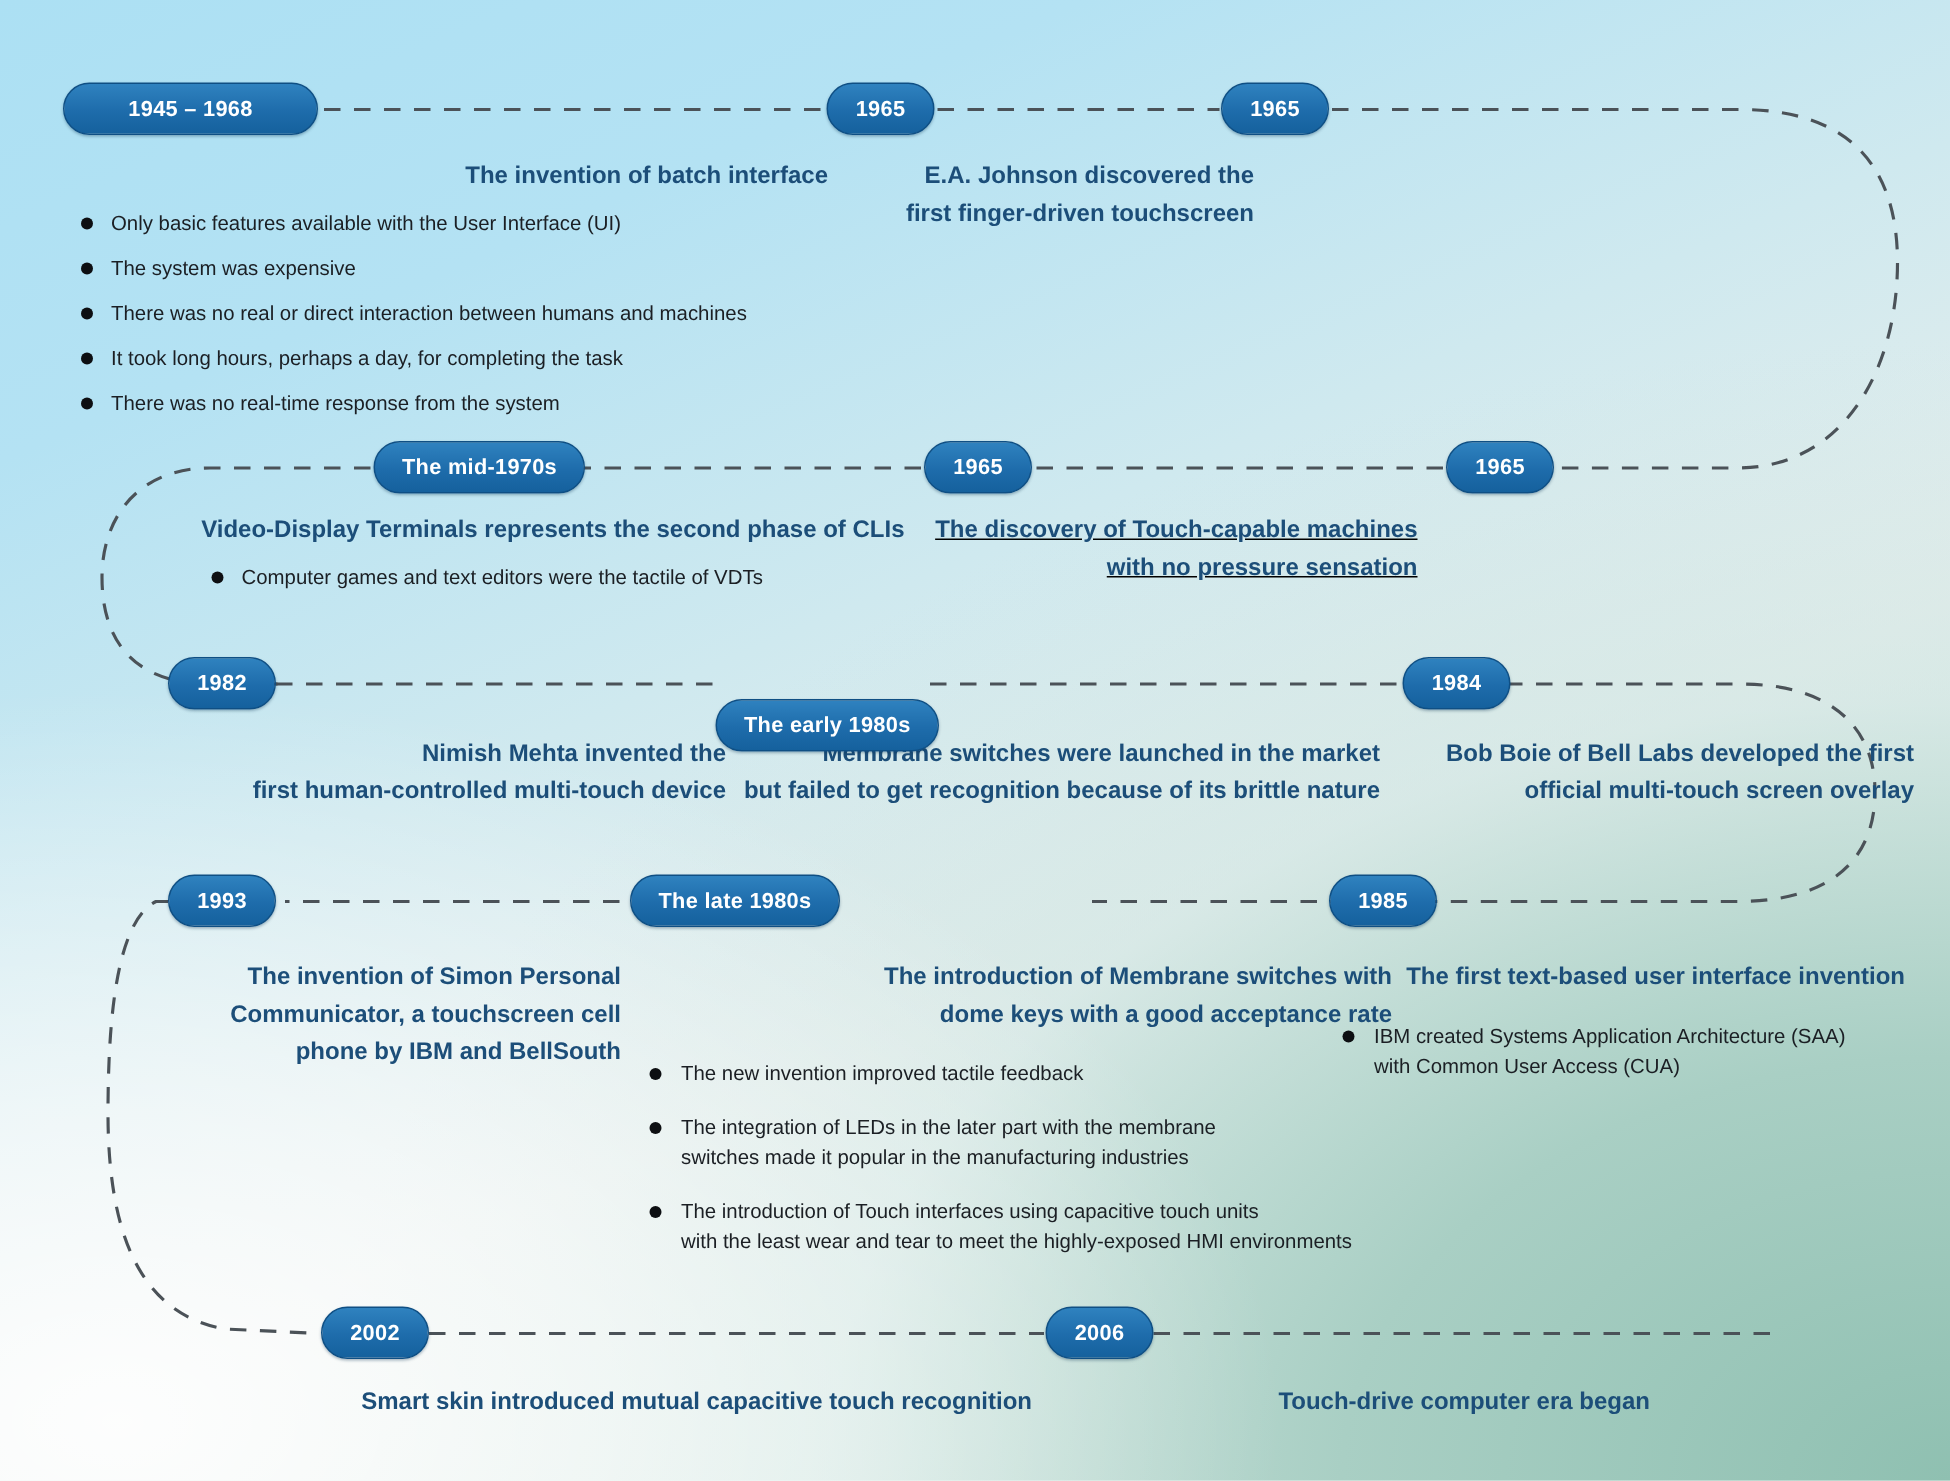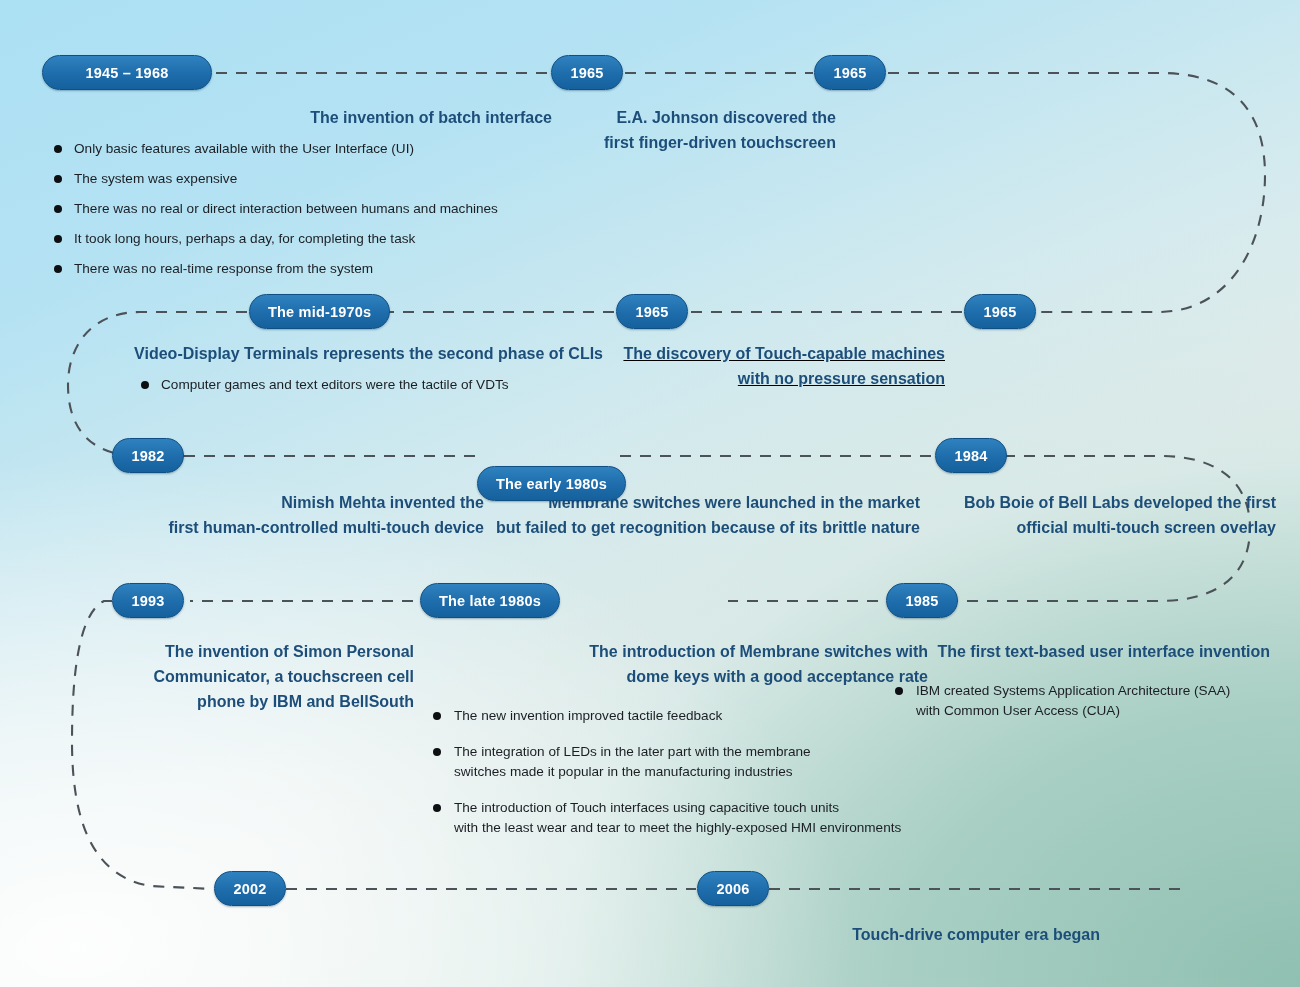--- a/index.html
+++ b/index.html
@@ -205,19 +205,22 @@
   <div class="pill" style="left:886px; top:583px; min-width:72px;">1985</div>
   <div class="block" style="left:890px; top:639px; width:380px;">
     <p class="headline">The first text-based user interface invention</p>
     <ul class="bullets loose" style="margin-top:17px;">
       <li style="padding-left:26px;"><span class="dot" style="left:5px;"></span><span>IBM created Systems Application Architecture (SAA)
 with Common User Access (CUA)</span></li>
     </ul>
   </div>
 
   <div class="pill" style="left:214px; top:871px; min-width:72px;">2002</div>
+  <div class="block" style="left:218px; top:922px; width:470px;">
+    <p class="headline">Smart skin introduced mutual capacitive touch recognition</p>
+  </div>
 
   <div class="pill" style="left:697px; top:871px; min-width:72px;">2006</div>
   <div class="block" style="left:700px; top:922px; width:400px;">
     <p class="headline">Touch-drive computer era began</p>
   </div>
 
 </div>
 
 </body></html>

